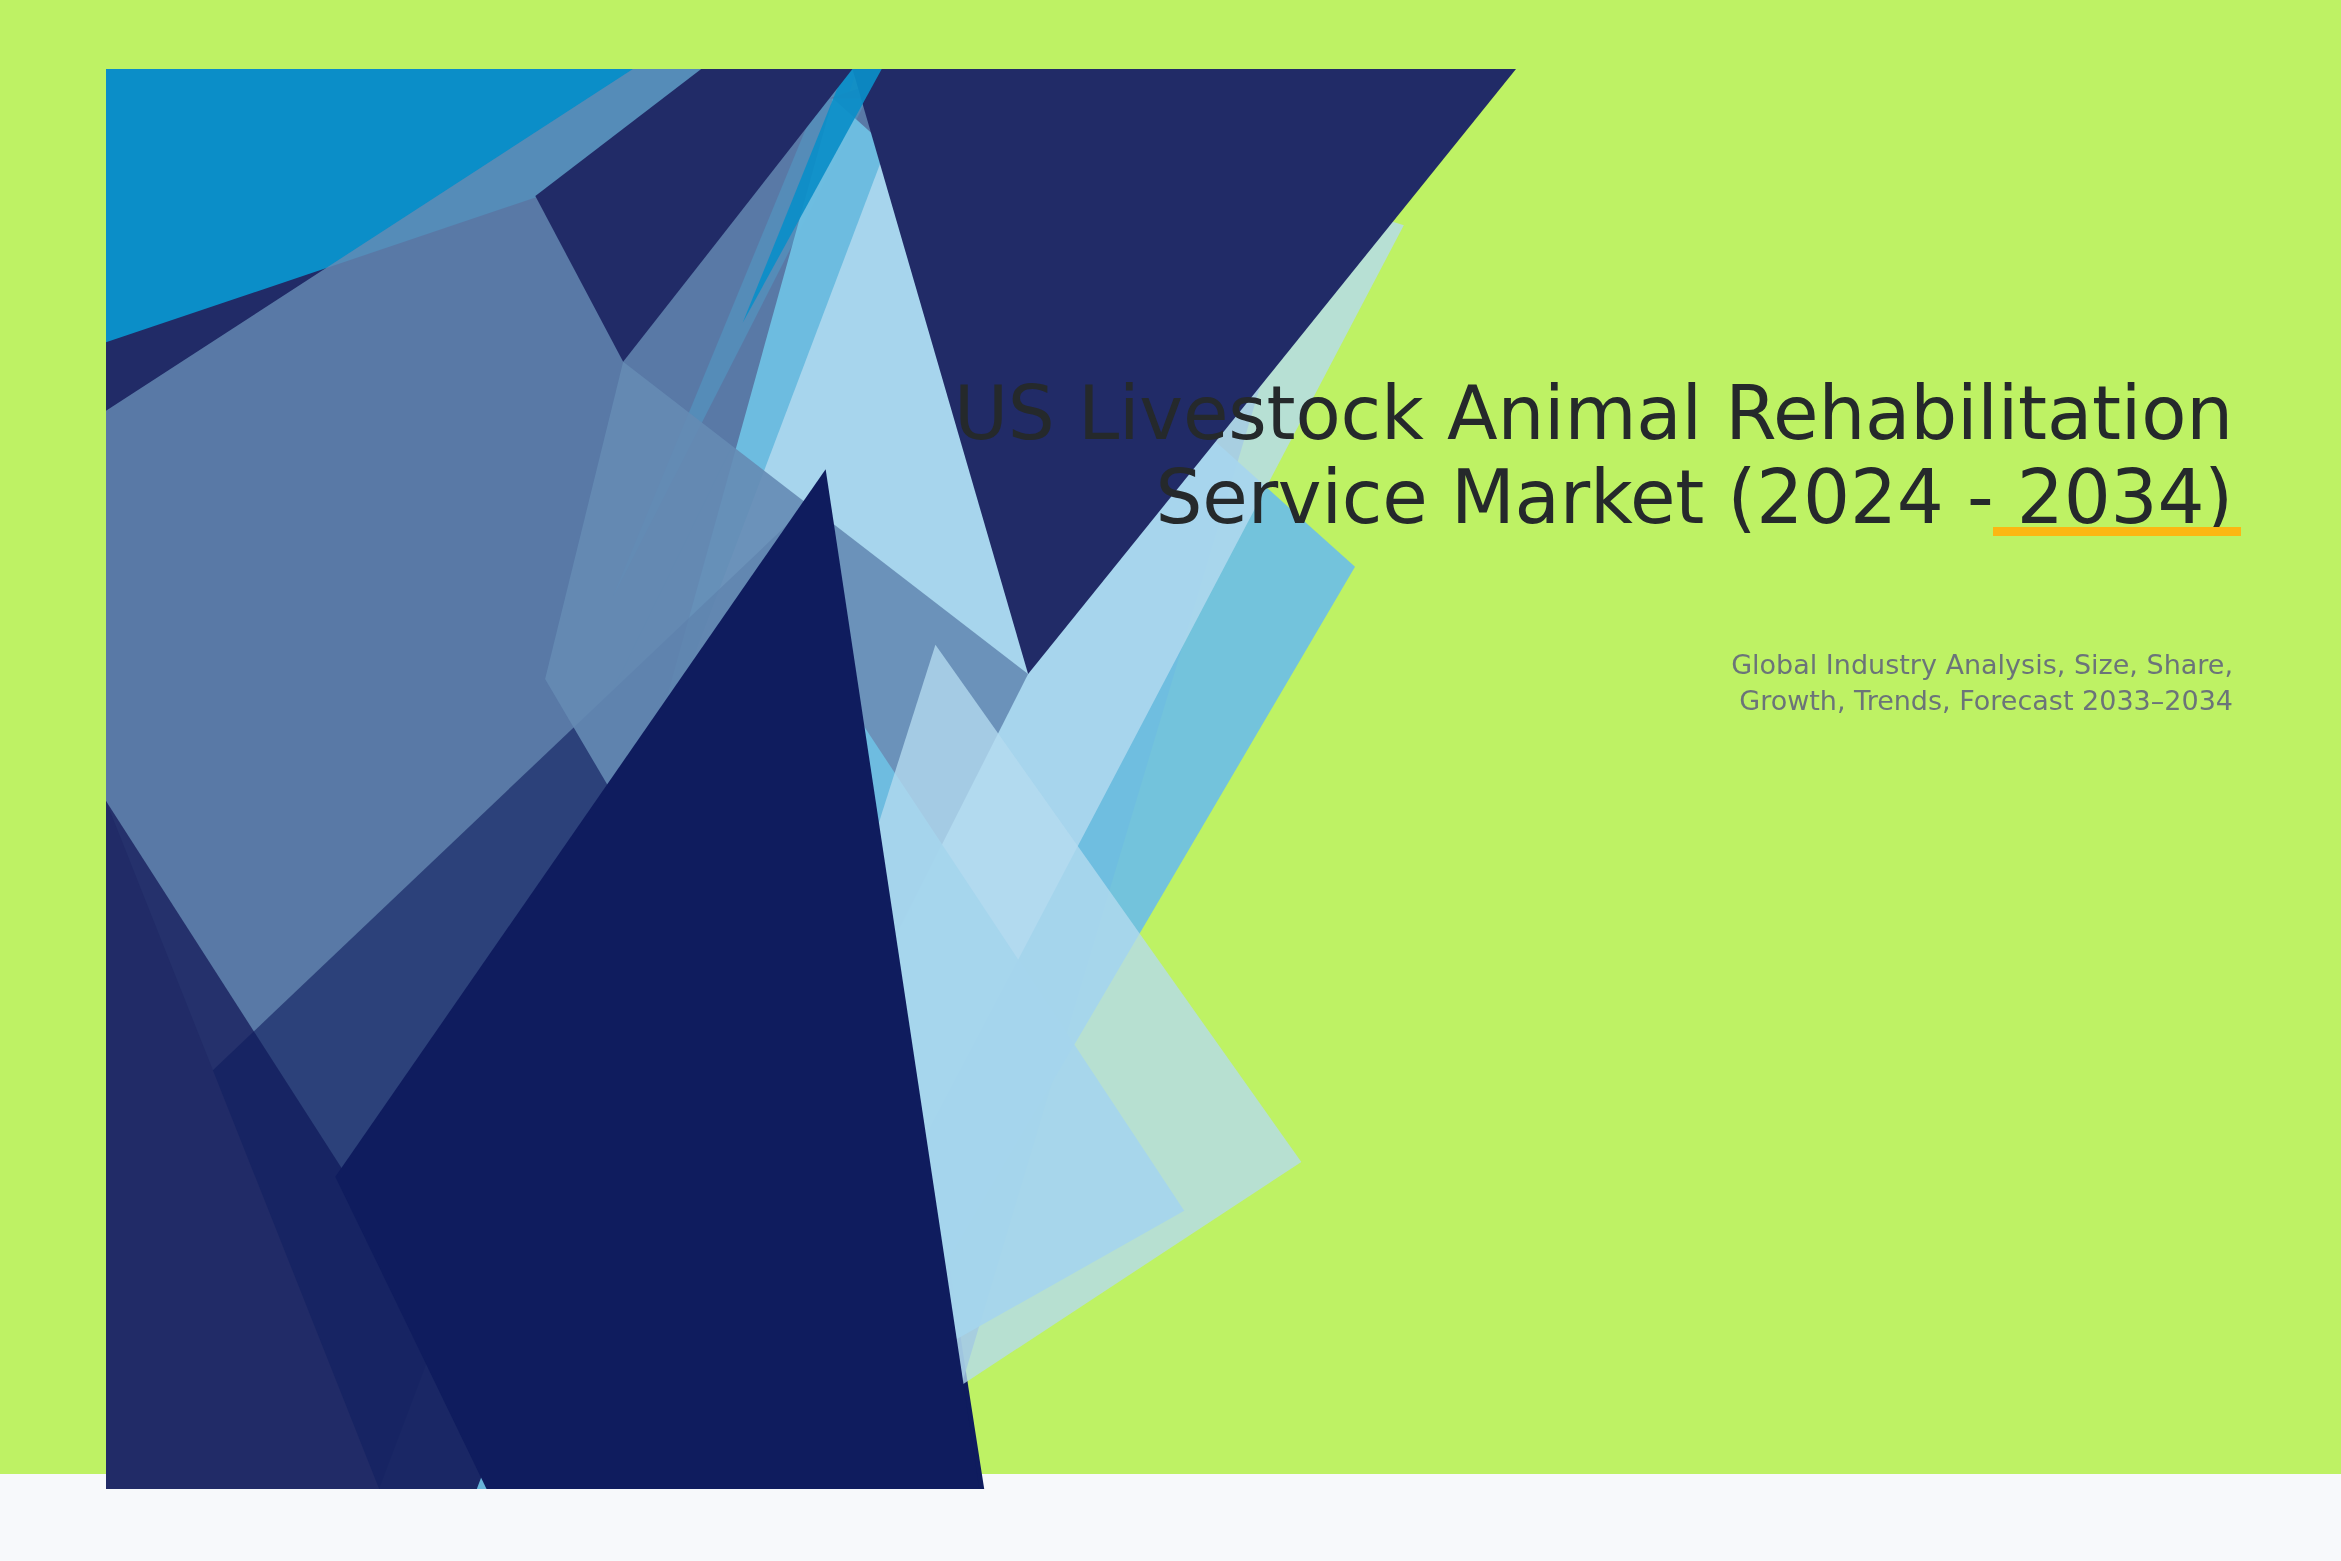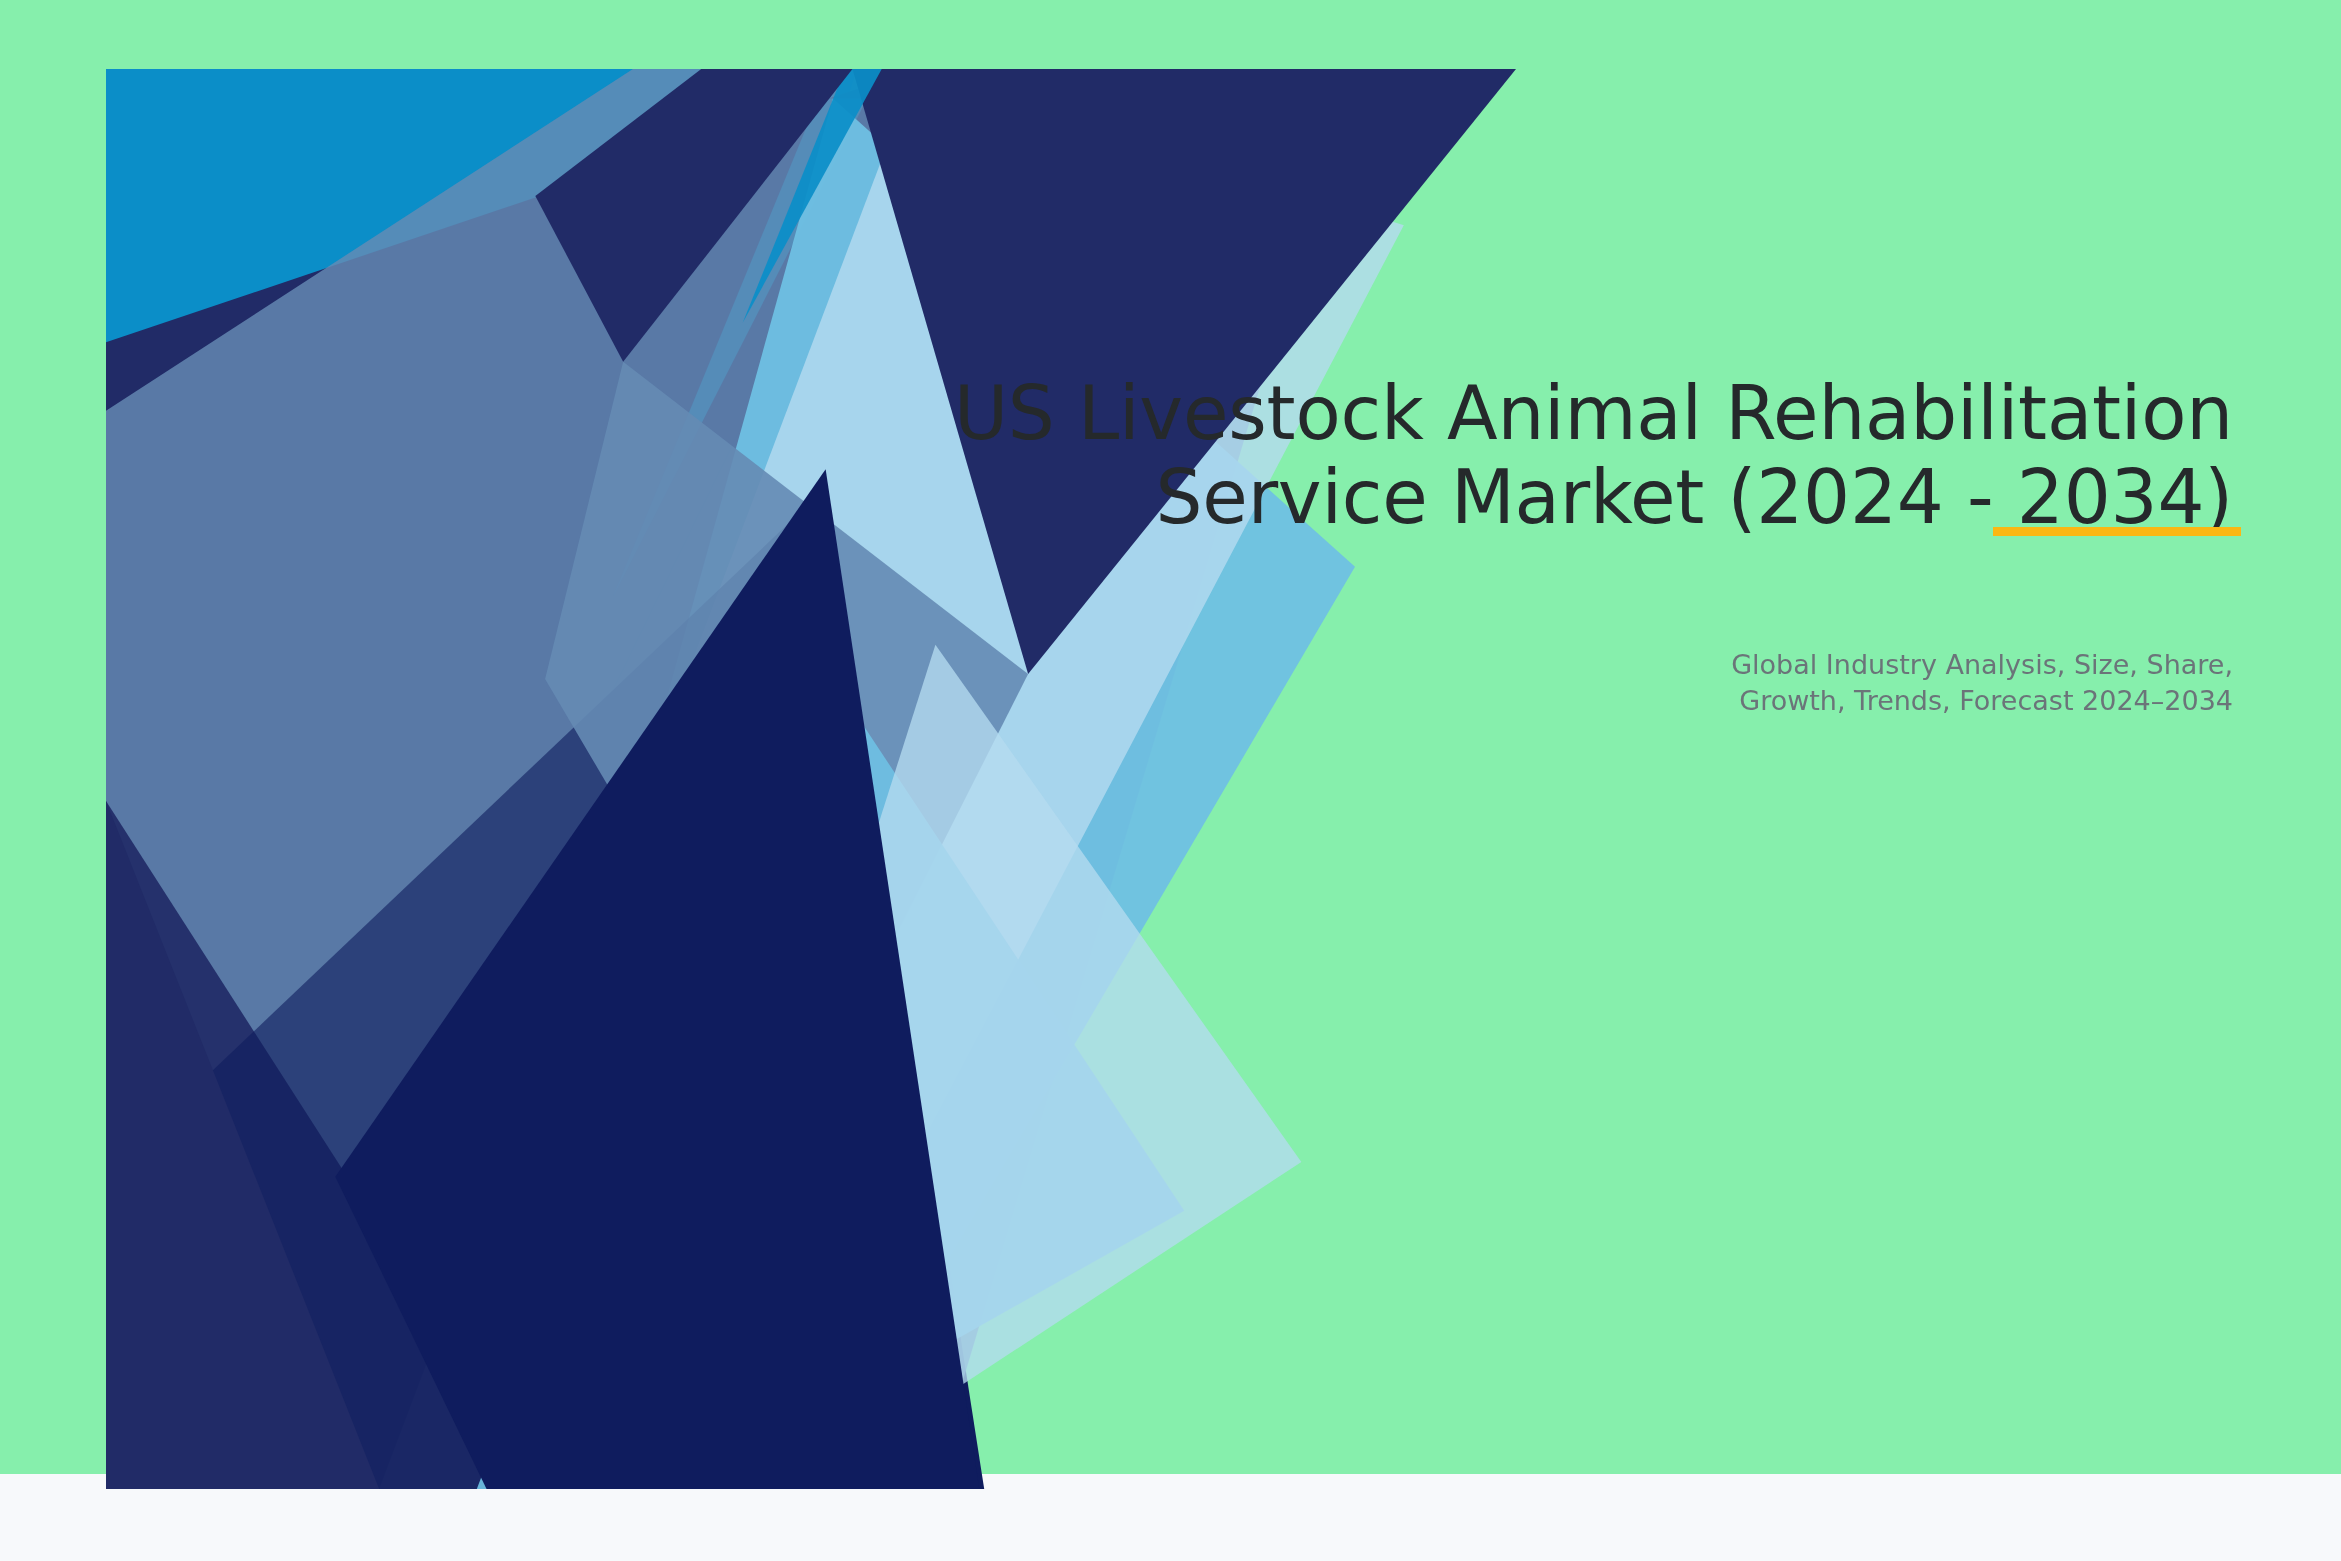--- a/index.html
+++ b/index.html
@@ -10,21 +10,21 @@
     width: 2342px;
     height: 1561px;
     background: #F7F9FB;
     font-family: "DejaVu Sans", "Liberation Sans", sans-serif;
     overflow: hidden;
   }
   .page {
     position: relative;
     width: 2342px;
     height: 1474px;
-    background: #86efac;
+    background: #bef264;
   }
   
   .artwork {
     position: absolute;
     left: 106px;
     top: 69px;
     width: 1410px;
     height: 1420px;
   }
   .artwork svg {
@@ -143,16 +143,16 @@
   </div>
 
   <div class="text-block">
     <h1 class="cover-title">US Livestock Animal Rehabilitation
 Service Market (2024 - 2034)</h1>
   </div>
 
   <div class="title-underline"></div>
 
   <p class="cover-subtitle">Global Industry Analysis, Size, Share,
-Growth, Trends, Forecast 2024–2034</p>
+Growth, Trends, Forecast 2033–2034</p>
 
 </div>
 
 
 </body></html>

